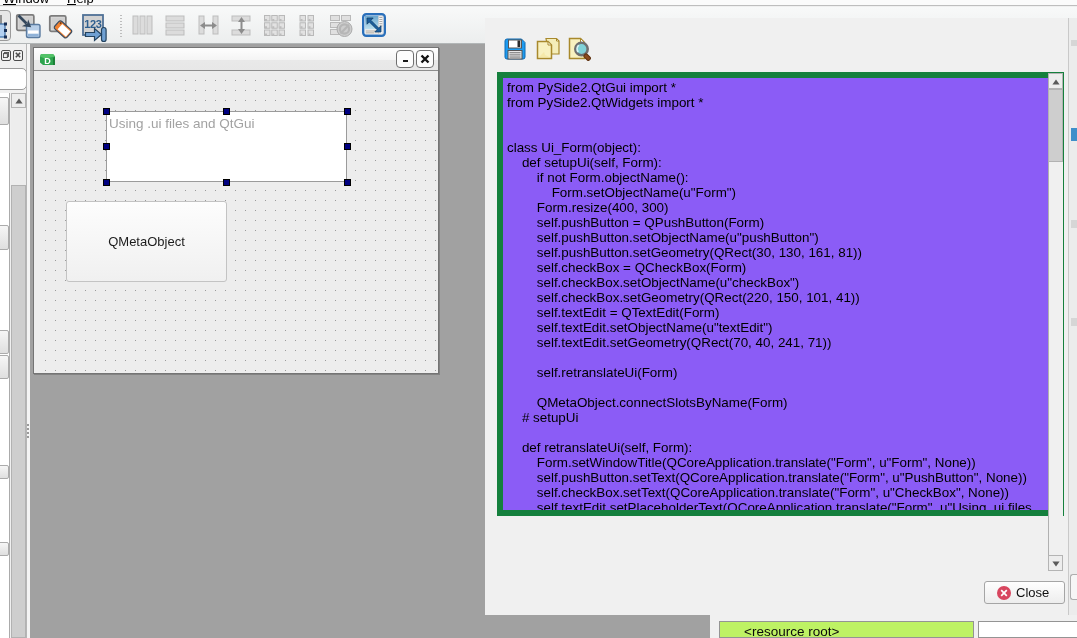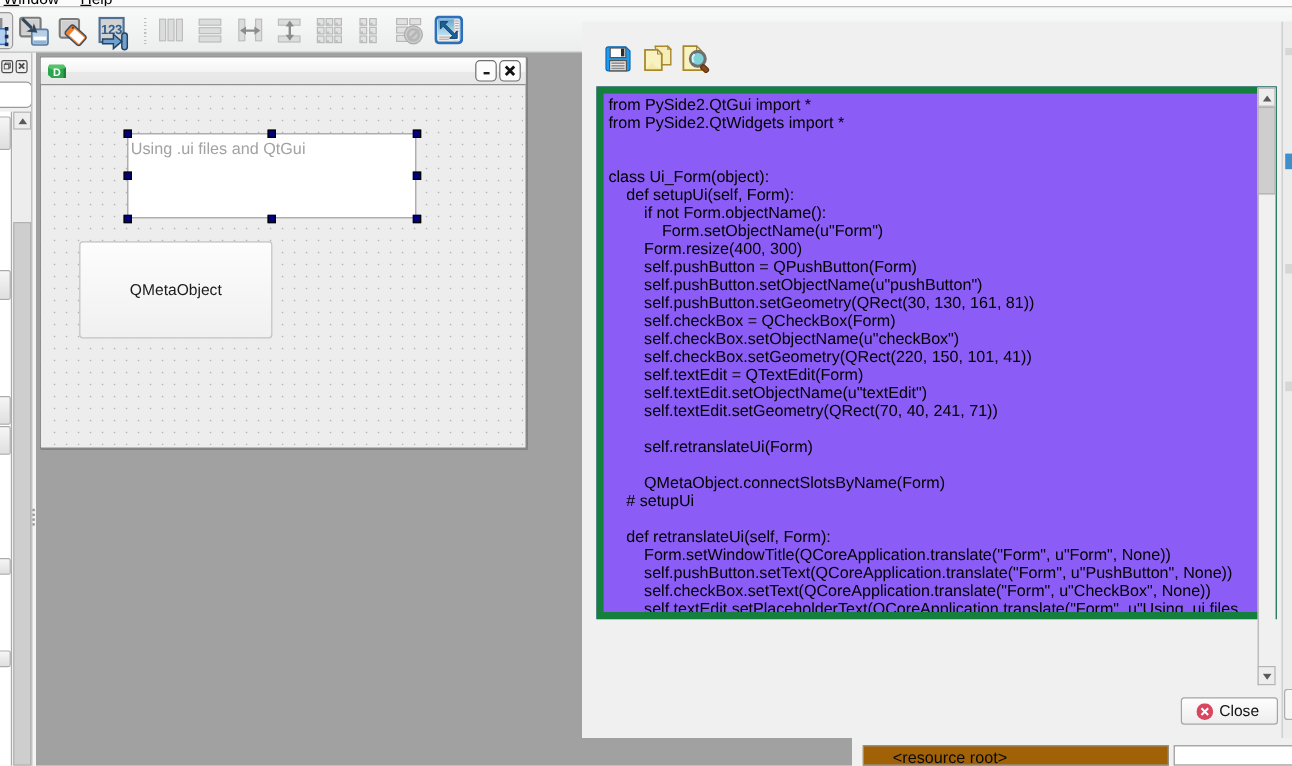--- a/index.html
+++ b/index.html
@@ -342,17 +342,17 @@
 
 <div id="rightstrip" class="abs" style="left:1068px;top:18px;width:9px;height:597px;background:#ececec;border-left:1px solid #c9c9c9;">
   <div class="abs" style="left:2px;top:22px;width:7px;height:6px;background:#d6d6d6;"></div>
   <div class="abs" style="left:2px;top:110px;width:7px;height:13px;background:#3f8fca;"></div>
   <div class="abs" style="left:2px;top:202px;width:7px;height:8px;background:#d6d6d6;"></div>
   <div class="abs" style="left:2px;top:300px;width:7px;height:8px;background:#d6d6d6;"></div>
   <div class="abs" style="left:1px;top:556px;width:8px;height:26px;background:#f6f6f6;border:1px solid #adadad;border-right:none;border-radius:3px 0 0 3px;"></div>
 </div>
 
 <div id="resdock" class="abs" style="left:710px;top:615px;width:367px;height:23px;background:#f0f0f0;">
-  <div class="abs" style="left:9px;top:6px;width:255px;height:17px;background:#a16207;border:1px solid #949494;">
+  <div class="abs" style="left:9px;top:6px;width:255px;height:17px;background:#bef264;border:1px solid #949494;">
     <div class="abs" style="left:24px;top:2px;font-size:13.5px;color:#0a0a0a;">&lt;resource root&gt;</div>
   </div>
   <div class="abs" style="left:268px;top:6px;width:109px;height:17px;background:#fff;border:1px solid #949494;"></div>
 </div>
 
 </body></html>

